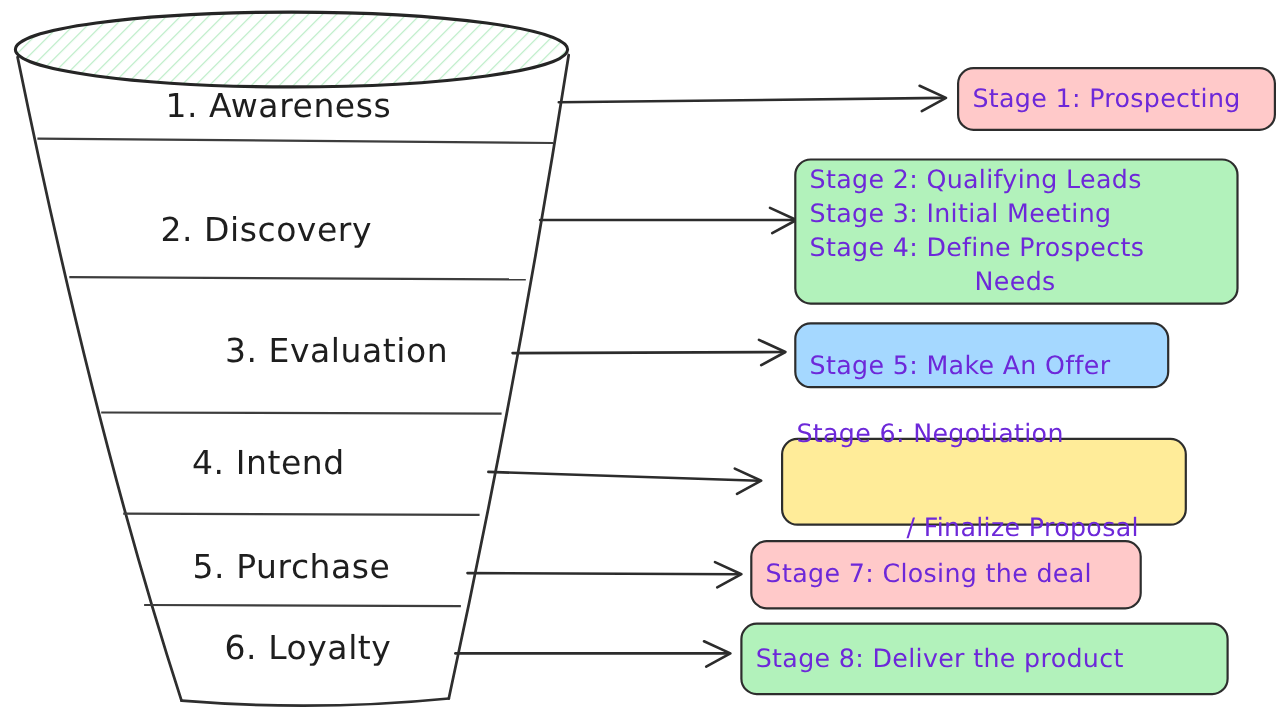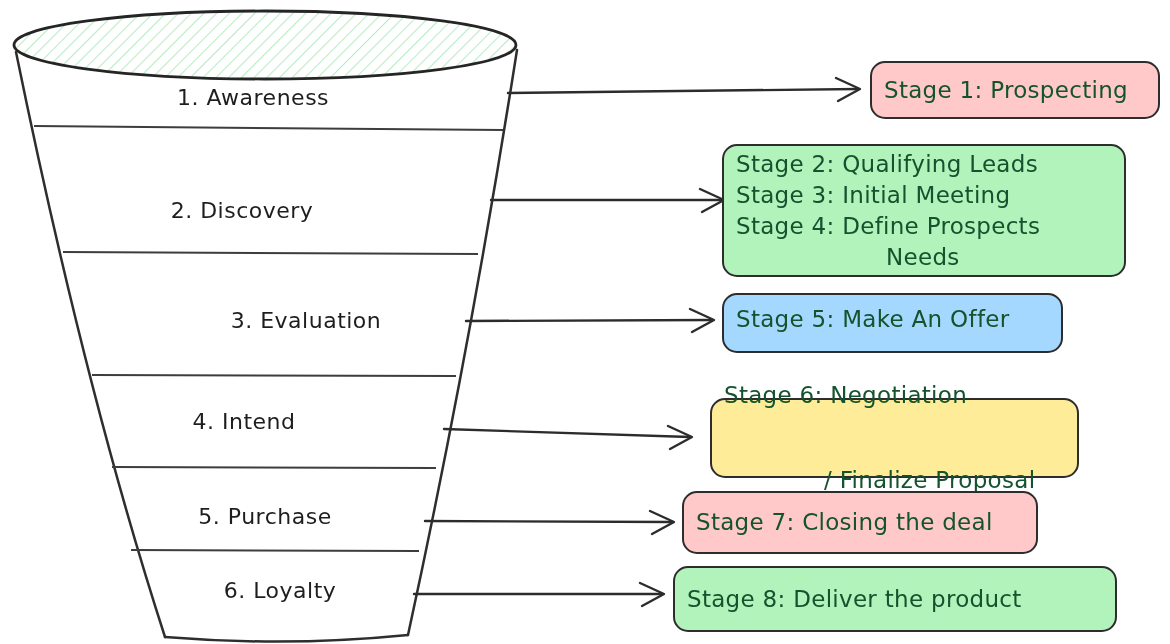--- a/index.html
+++ b/index.html
@@ -3,28 +3,28 @@
 <meta charset="utf-8">
 <style>
   html,body{margin:0;padding:0;background:#ffffff;}
   .canvas{
     position:relative;width:1170px;height:644px;background:#ffffff;overflow:hidden;
     font-family:"DejaVu Sans",sans-serif;color:#1e1e1e;
   }
   .canvas svg{position:absolute;left:0;top:0;}
   .funnel-label{
     position:absolute;transform:translate(-50%,-50%);
-    font-size:22px;font-weight:500;letter-spacing:0.5px;white-space:nowrap;color:#1e1e1e;
+    font-size:30px;font-weight:500;letter-spacing:0.5px;white-space:nowrap;color:#1e1e1e;
   }
   .stage-box{
     position:absolute;box-sizing:border-box;
     border:2.5px solid #2d2d2d;border-radius:15px;
     display:flex;flex-direction:column;justify-content:center;
-    font-size:23px;letter-spacing:0.3px;color:#14532d;
-    padding:16px 12px;line-height:31px;
+    font-size:23px;letter-spacing:0.3px;color:#6d28d9;
+    padding:2px 12px;line-height:31px;
   }
   .stage-box .line{white-space:nowrap;}
   .lbl1{left:253px;top:97px;}
   .lbl2{left:242px;top:210px;}
   .lbl3{left:306px;top:320px;}
   .lbl4{left:244px;top:421px;}
   .lbl5{left:265px;top:516px;}
   .lbl6{left:280px;top:590px;}
   .box1{left:870px;top:61px;width:290px;height:58px;}
   .box2{left:722px;top:144px;width:404px;height:133px;line-height:31px;}

